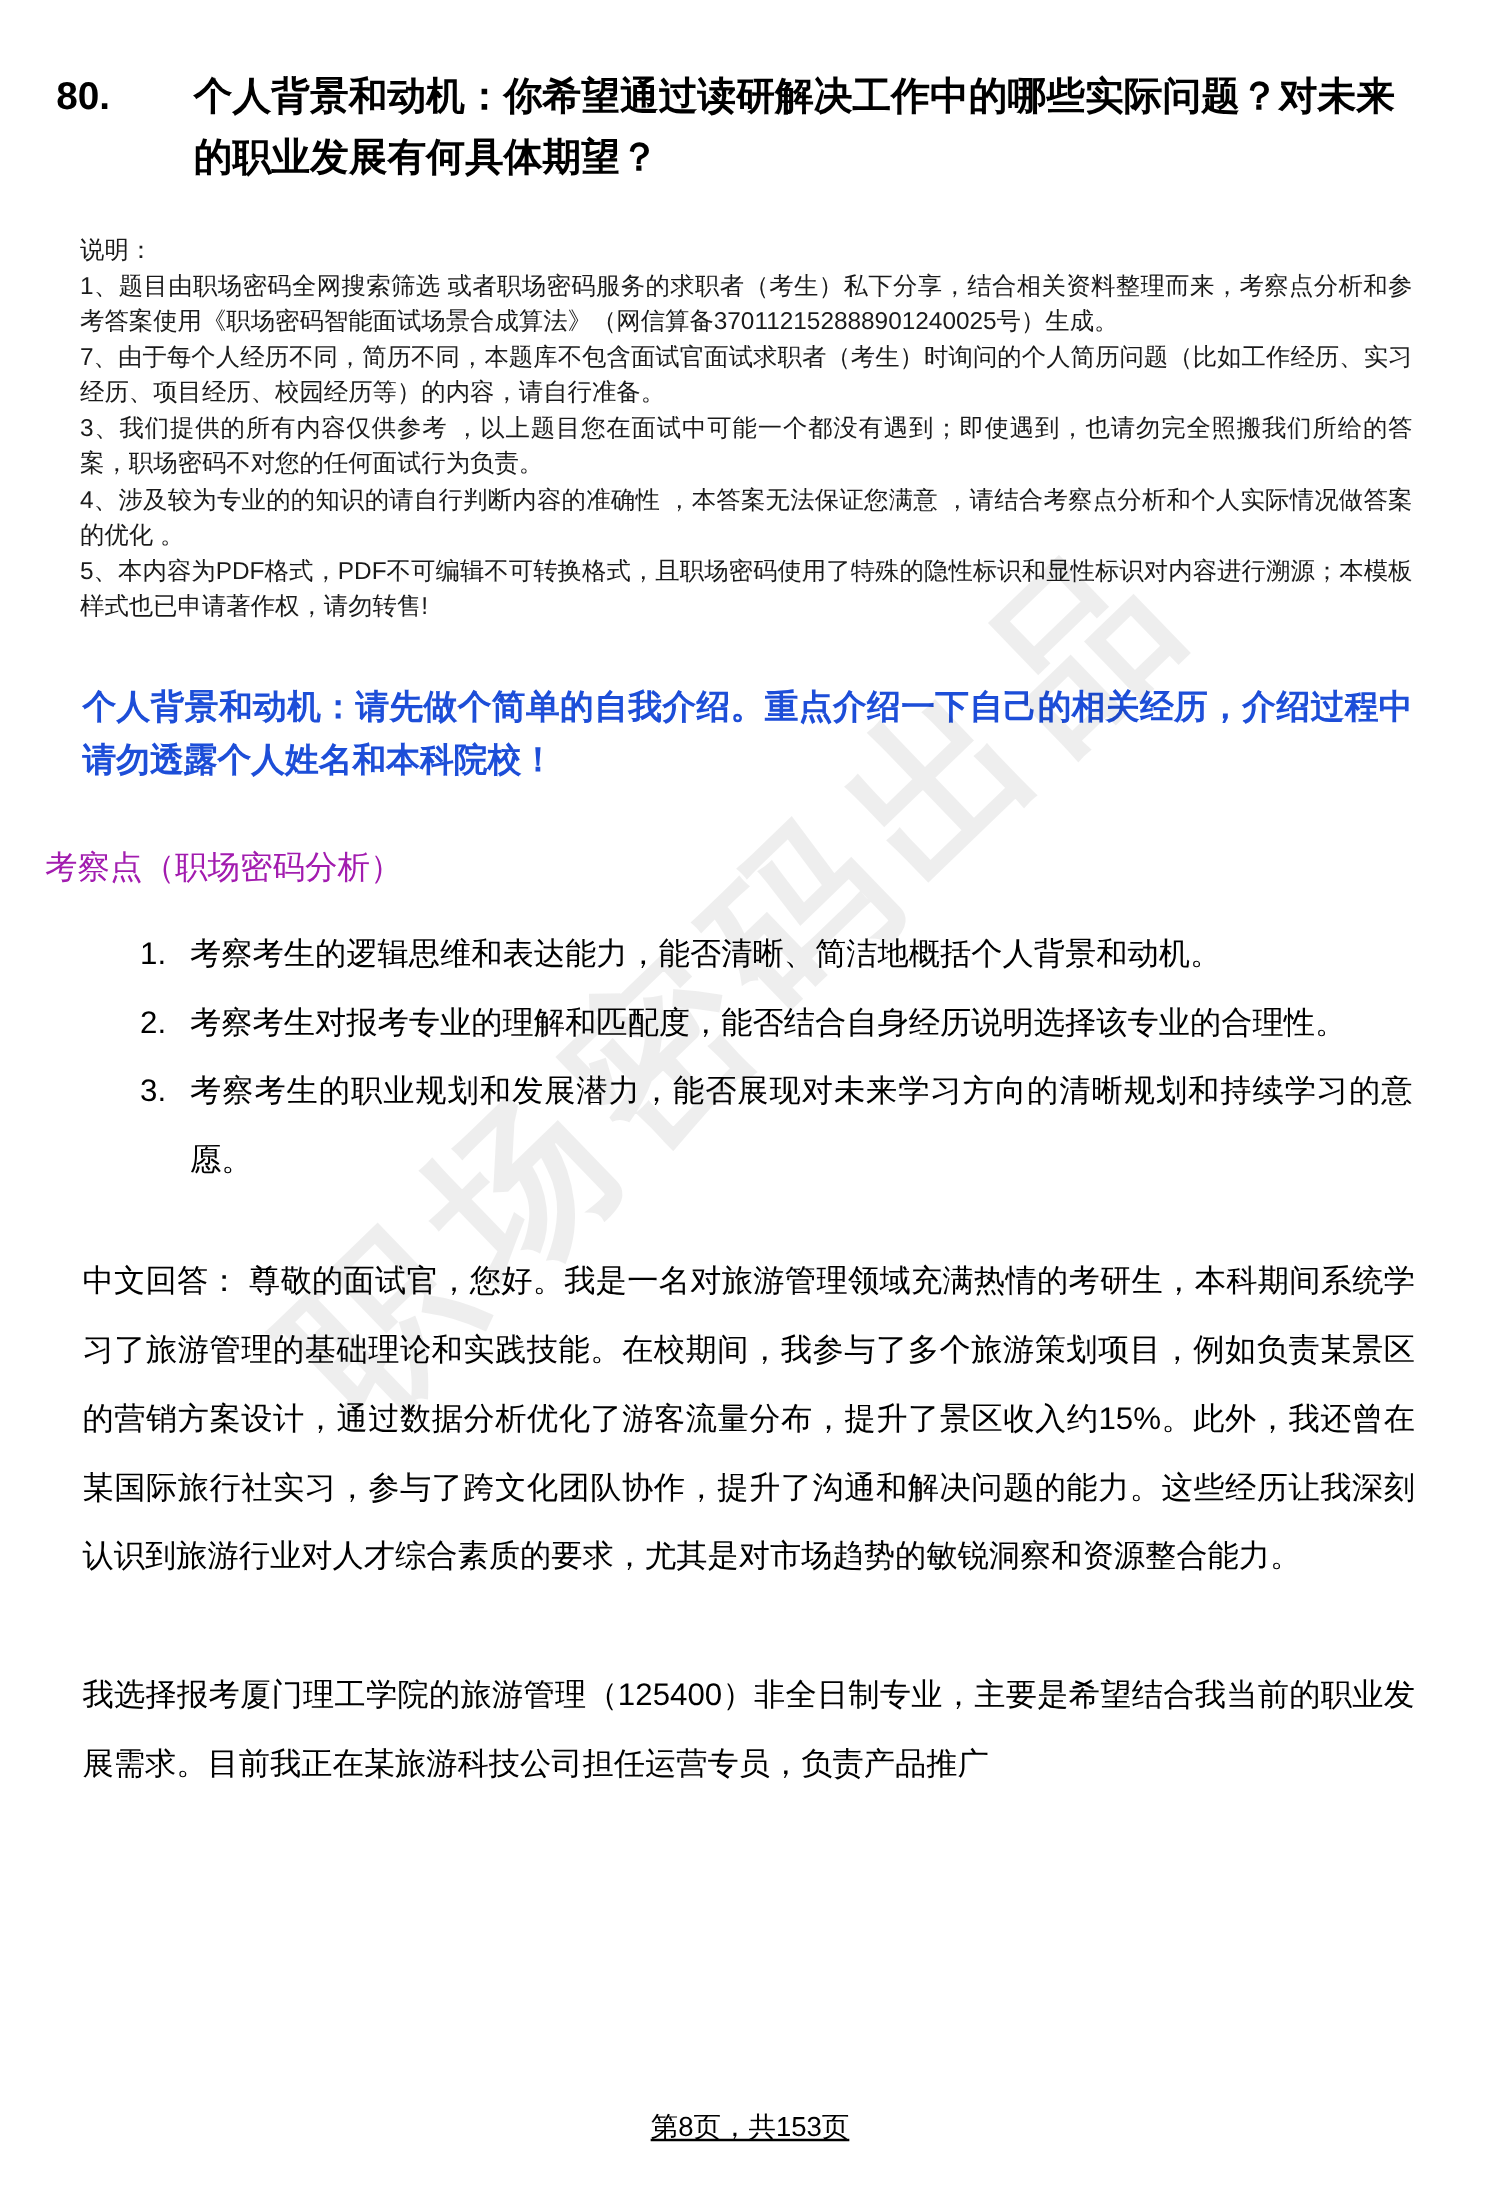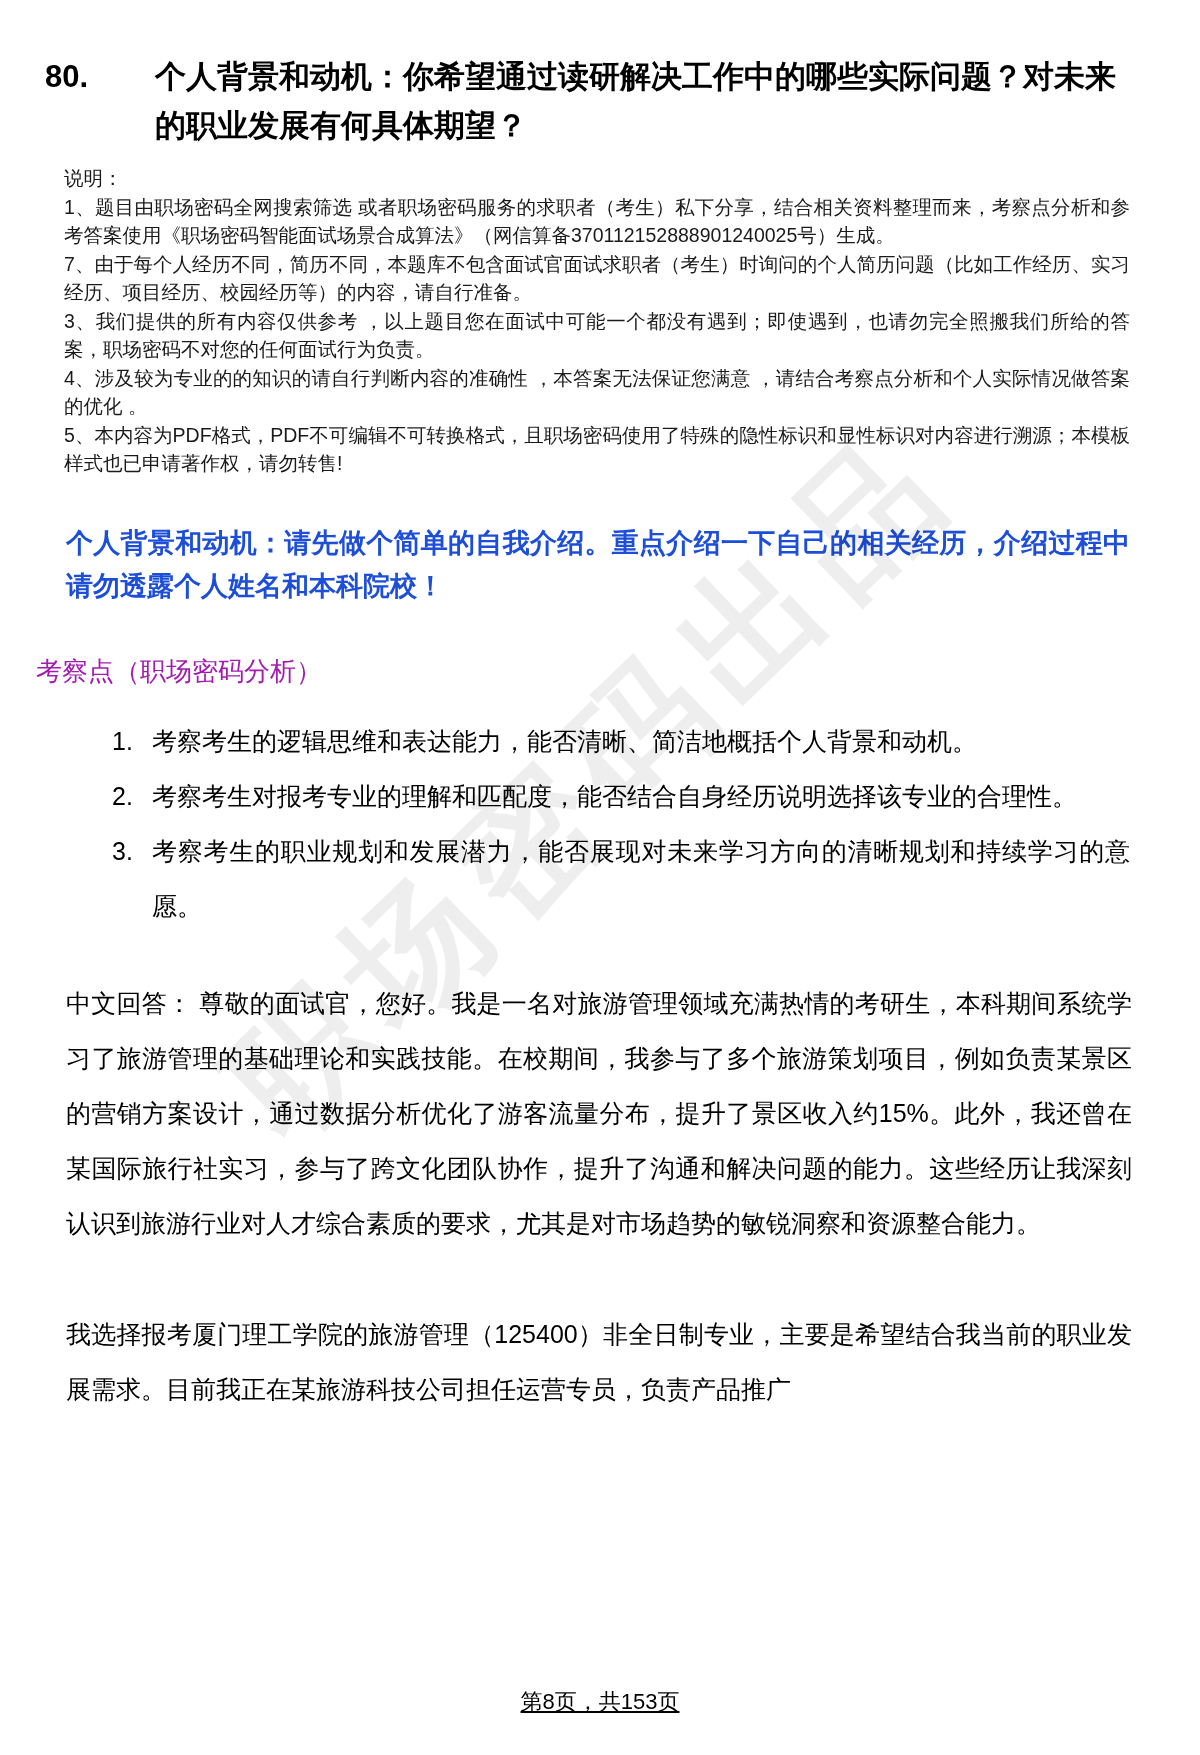--- a/index.html
+++ b/index.html
@@ -18,21 +18,21 @@
     padding: 52px 70px 0 45px;
     font-weight: bold;
     font-size: 31px;
     line-height: 49px;
     color: #000000;
     gap: 45px;
   }
   .q-num { width: 65px; flex-shrink: 0; }
   .q-text { flex: 1; }
   .notes {
-    margin: 14px 70px 0 64px;
+    margin: 36px 70px 0 64px;
     font-size: 19.5px;
     line-height: 28.5px;
     color: #1a1a1a;
     text-align: justify;
   }
   .notes .note-label { margin-bottom: 0; }
   .note-item { margin: 0; }
   .highlight {
     margin: 44px 70px 2px 66px;
     color: #1d4ed8;

